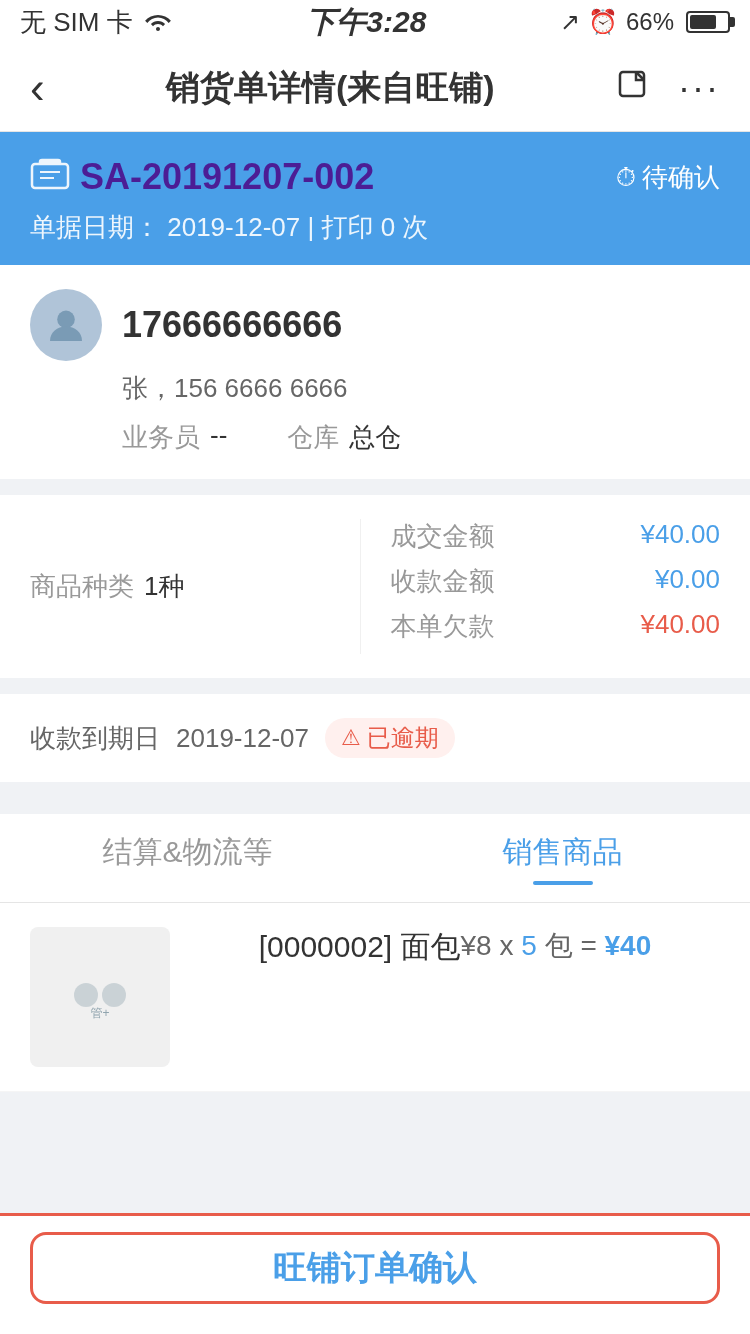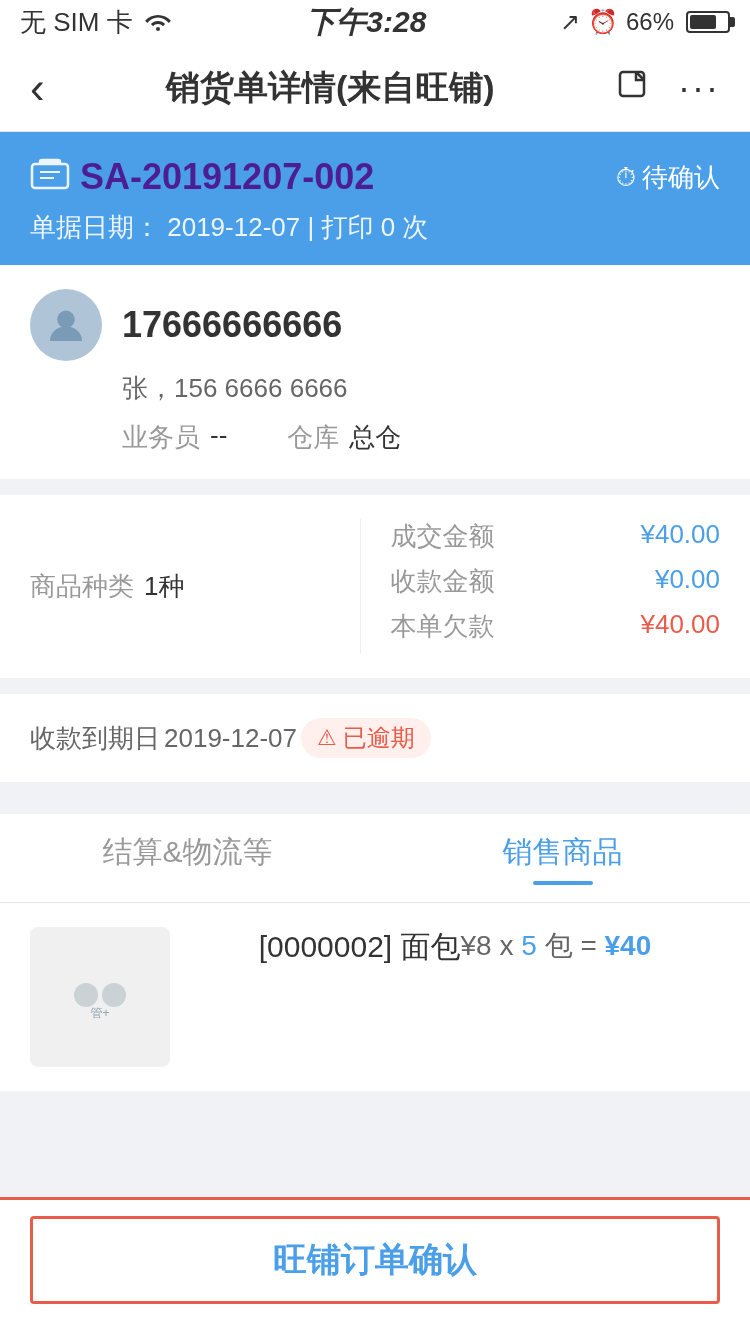--- a/index.html
+++ b/index.html
@@ -155,21 +155,21 @@
     .amount-value { font-weight: 500; }
     .amount-blue { color: #4a9fe8; }
     .amount-red { color: #e85c4a; }
 
     
     .due-card {
       background: #fff;
       padding: 24px 30px;
       display: flex;
       align-items: center;
-      gap: 4px;
+      gap: 16px;
       font-size: 26px;
       color: #666;
       margin-bottom: 16px;
     }
     .overdue-badge {
       background: #fff0ee;
       color: #e85c4a;
       border-radius: 20px;
       padding: 4px 16px;
       font-size: 24px;
@@ -262,24 +262,24 @@
       position: fixed;
       bottom: 0;
       left: 0;
       width: 750px;
       background: #fff;
       padding: 16px 30px 30px;
       border-top: 3px solid #e85c4a;
     }
     .confirm-btn {
       width: 100%;
-      height: 88px;
+      height: 72px;
       background: #fff;
       border: 3px solid #e85c4a;
-      border-radius: 4px;
+      border-radius: 16px;
       color: #4a9fe8;
       font-size: 34px;
       font-weight: 600;
       cursor: pointer;
       display: flex;
       align-items: center;
       justify-content: center;
     }
     .battery-icon {
       display: inline-block;

